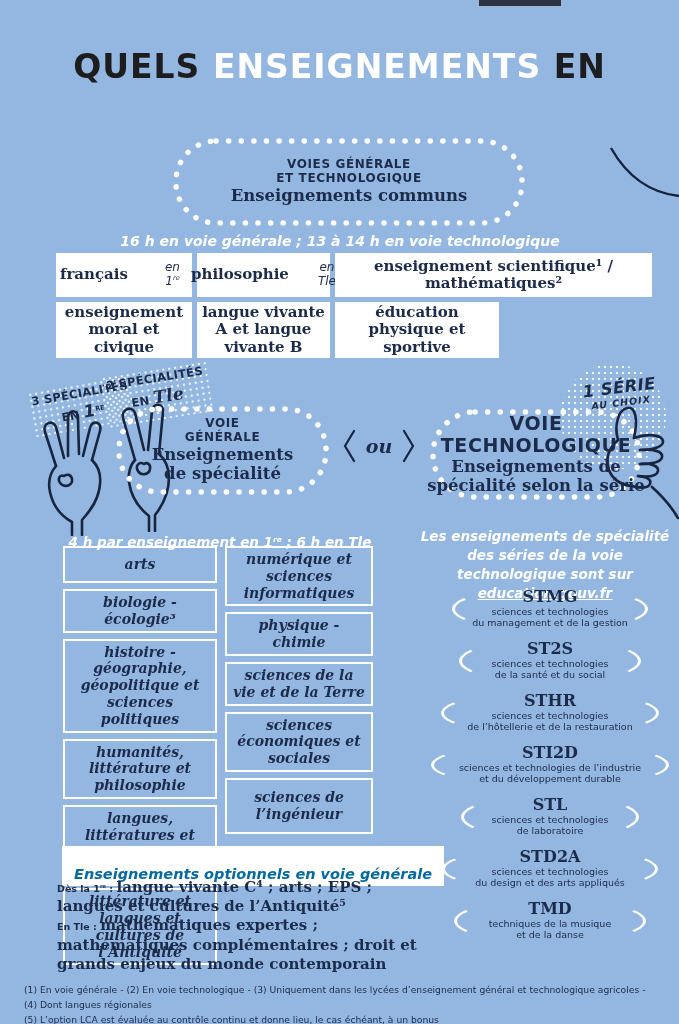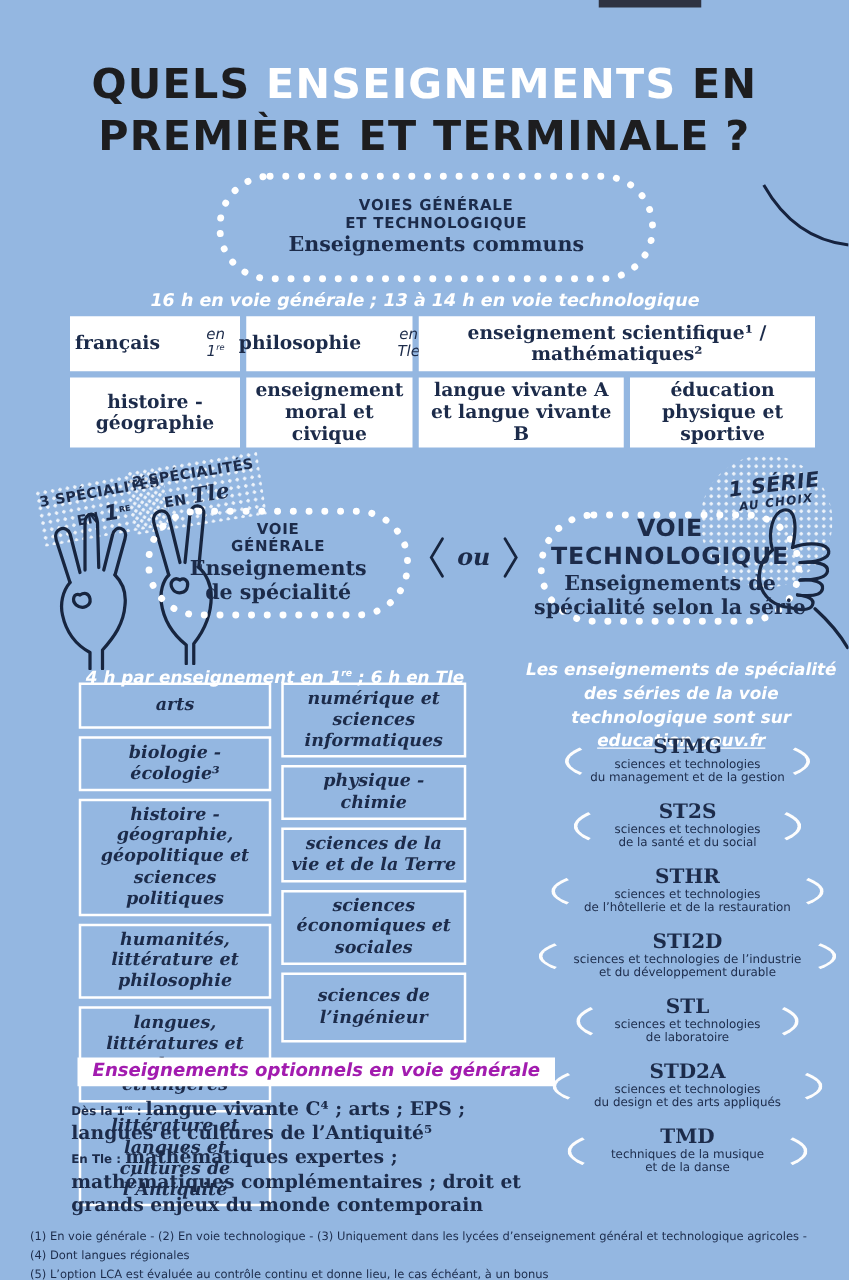--- a/index.html
+++ b/index.html
@@ -96,39 +96,38 @@
           align-items:center;justify-content:center;text-align:center;}
   .bubble-arcs{position:absolute;left:0;top:0;right:0;bottom:0;border:3px solid #fdfdfd;
           border-top-color:transparent;border-bottom-color:transparent;border-radius:50%;}
   .bubble-name{position:relative;z-index:1;font-family:"DejaVu Serif","Liberation Serif",serif;
           font-weight:bold;font-size:16px;line-height:1.05;}
   .bubble-desc{position:relative;z-index:1;font-size:9.5px;line-height:1.2;color:#1c2b4a;}
   .bubble.b0{width:196px}.bubble.b1{width:182px}.bubble.b2{width:218px}.bubble.b3{width:238px}
   .bubble.b4{width:178px}.bubble.b5{width:216px}.bubble.b6{width:192px}
 
   
-  .opt-banner{left:62px;top:846px;background:#fff;padding:3px 12px 4px;font-style:italic;
-              font-weight:bold;font-size:14.5px;color:#a21caf;}
+  .opt-banner{left:62px;top:846px;background:#fff;padding:20px 12px 4px;font-style:italic;
+              font-weight:bold;font-size:14.5px;color:#0369a1;}
   .opt-text{left:57px;top:878px;width:385px;font-family:"DejaVu Serif","Liberation Serif",serif;
             font-weight:bold;font-size:15px;line-height:1.28;color:#1c2b4a;}
   .opt-prefix{font-family:"DejaVu Sans","Liberation Sans",sans-serif;font-size:9.5px;font-weight:bold;}
 
   
   .footnotes{left:24px;top:982px;width:636px;font-size:9.2px;line-height:1.65;
              color:#1c2b4a;font-weight:500;}
 </style>
 </head>
 <body>
 
 <div class="poster">
 
   <div class="abs topbar"></div>
 
   <h1 class="abs title"><span>QUELS </span><span class="hl">ENSEIGNEMENTS</span><span> EN</span><br>
-    <span>PREMIÈRE ET TERMINALE ?</span>
   </h1>
 
   <div class="abs oval common-oval">
     <svg class="dotrect" viewBox="0 0 358 94" preserveAspectRatio="none">
       <rect x="6" y="6" width="346" height="82" rx="40" ry="40" fill="none" stroke="#ffffff" stroke-width="5.5" stroke-dasharray="0.1 12.5" stroke-linecap="round"></rect>
     </svg>
     <div class="oval-inner">
       <div class="oval-h">VOIES GÉNÉRALE</div>
       <div class="oval-h">ET TECHNOLOGIQUE</div>
       <div class="oval-sub">Enseignements communs</div>
@@ -143,21 +142,20 @@
           <span>français</span>
           <em class="cell-suffix"><span>en 1</span><sup>re</sup></em>
         </div>
       <div class="cell">
           <span>philosophie</span>
           <em class="cell-suffix">en Tle</em>
         </div>
       <div class="cell">enseignement scientifique¹ / mathématiques²</div>
     </div>
     <div class="crow crow2">
-      <div class="cell">histoire - géographie</div>
       <div class="cell">enseignement moral et civique</div>
       <div class="cell">langue vivante A et langue vivante B</div>
       <div class="cell">éducation physique et sportive</div>
     </div>
   </div>
 
   <div class="abs badge1 dots-tex">
     <div class="badge-txt">
       <span>3 SPÉCIALITÉS</span><br>
       <span><span>EN </span><span class="badge-num">1</span><sup>RE</sup></span>

